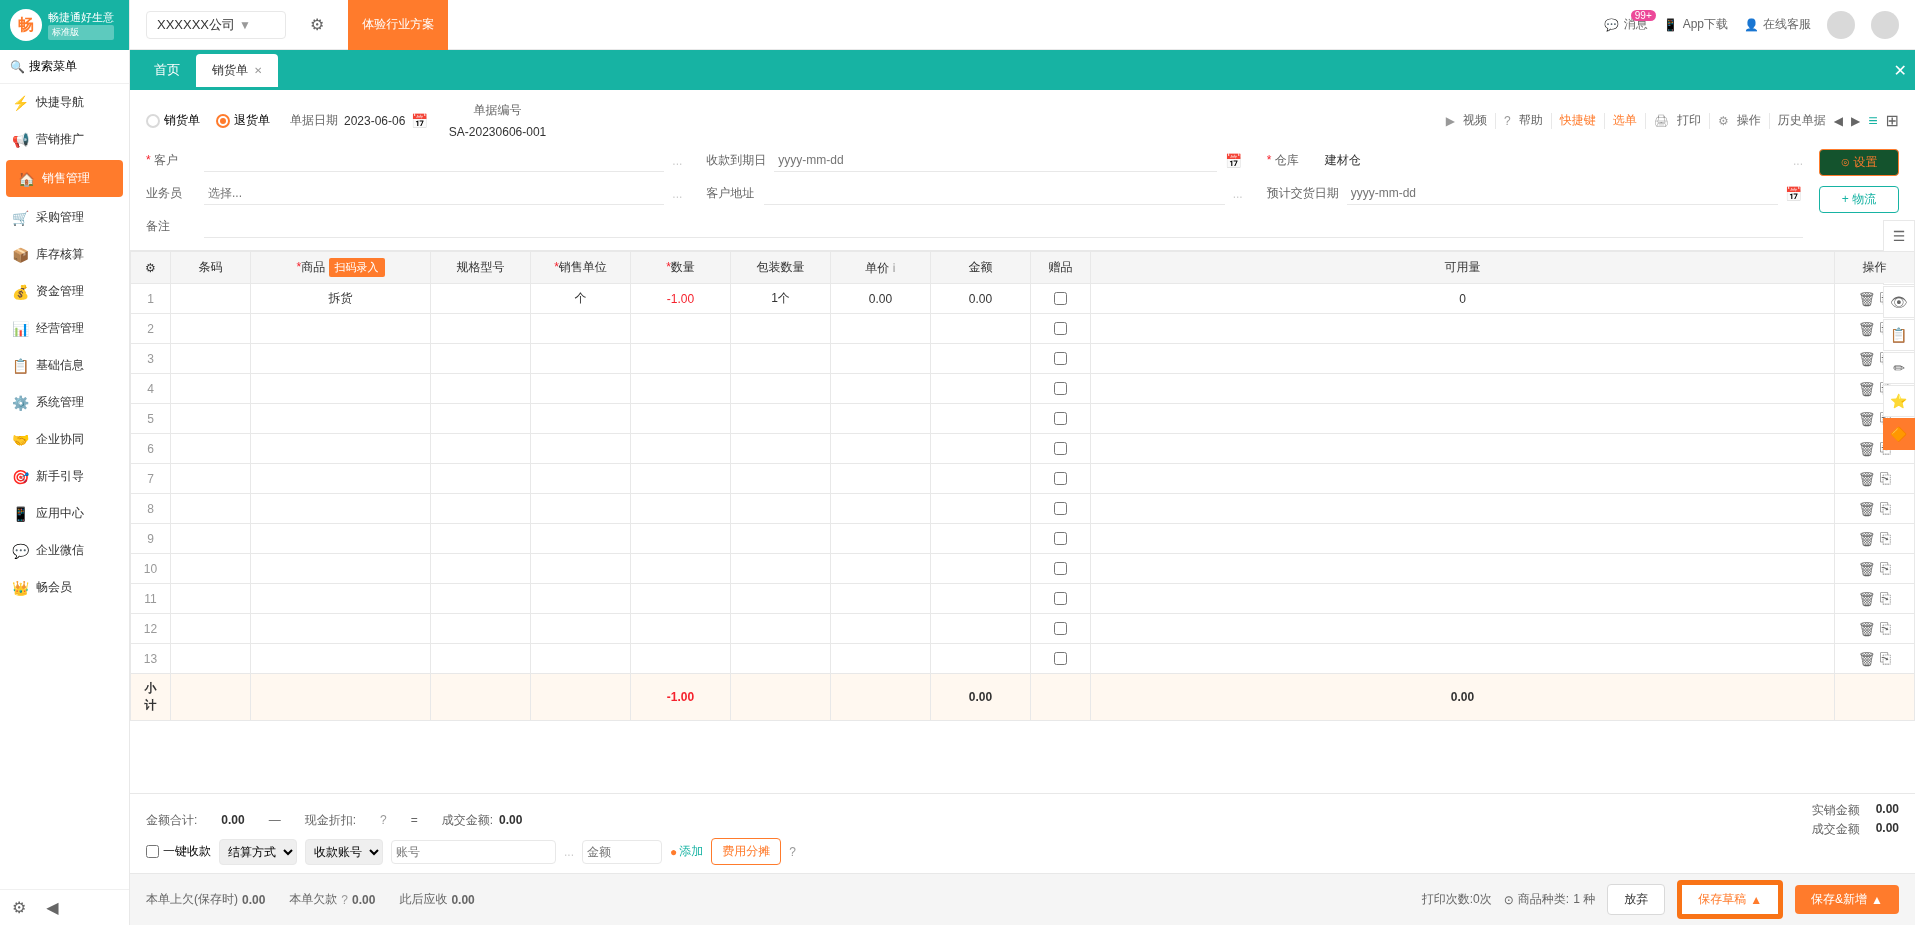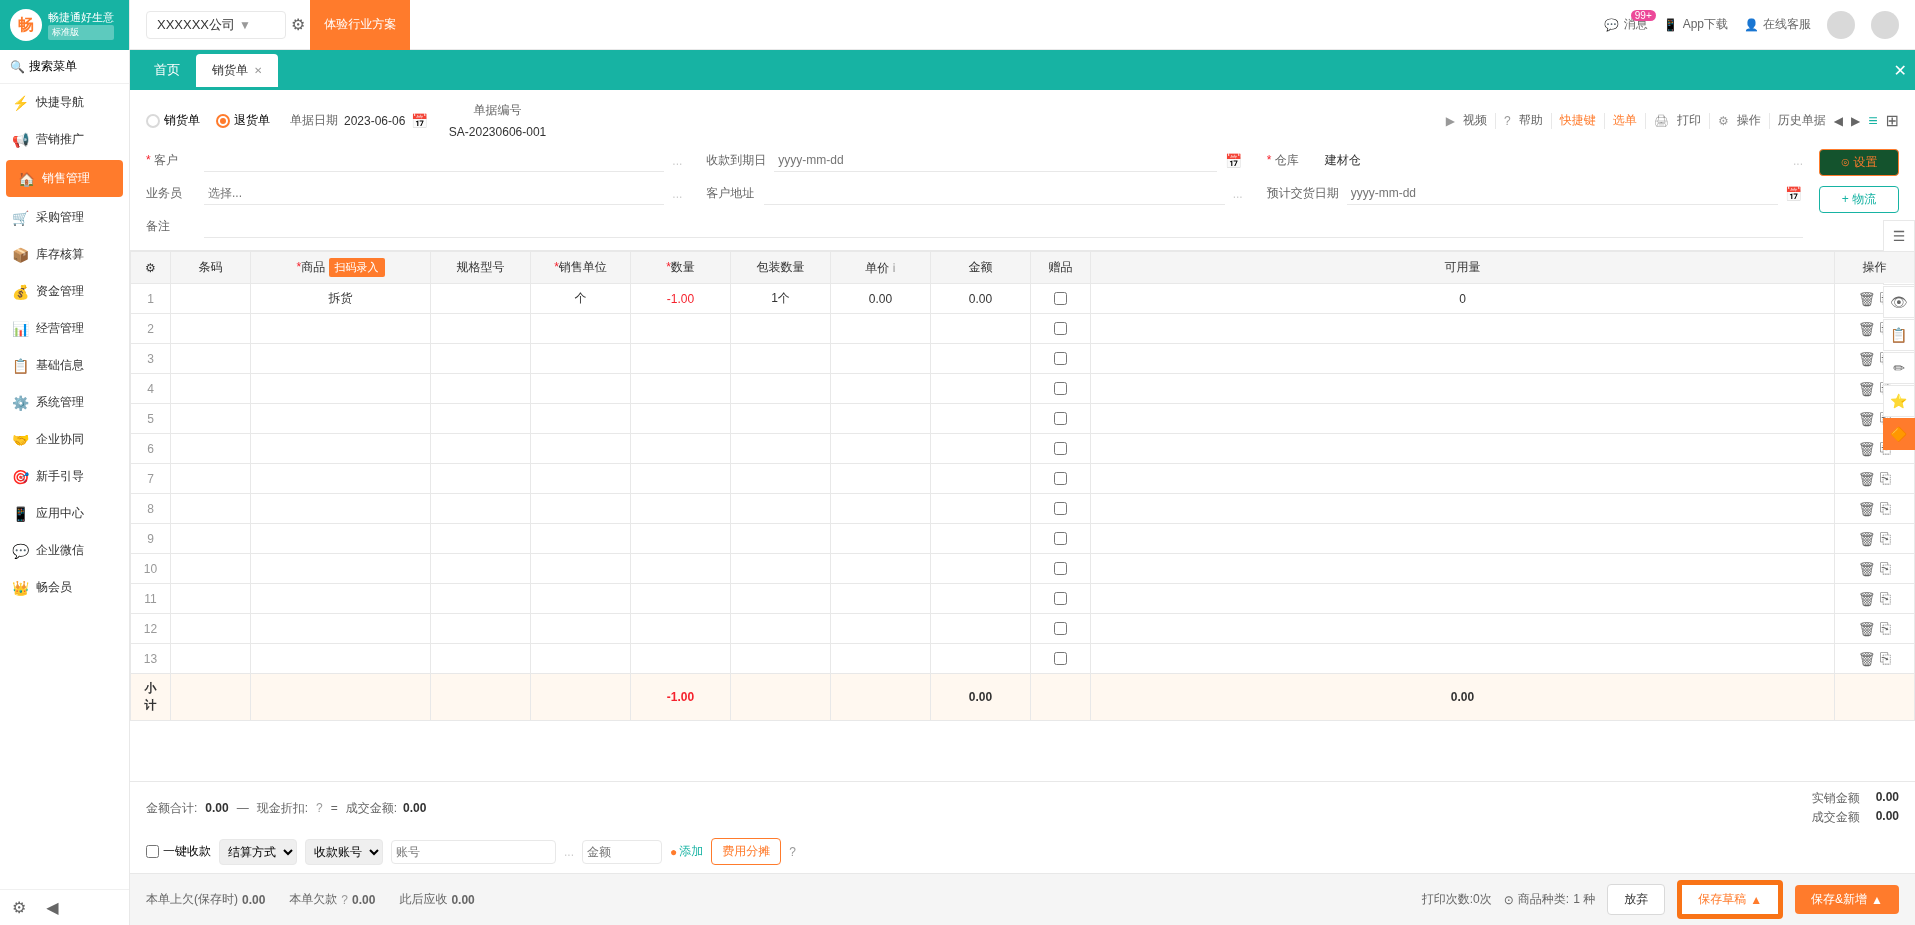--- a/index.html
+++ b/index.html
@@ -16,21 +16,21 @@
     .sidebar-nav-item.active { background: #ff7b2c; color: #fff; border-radius: 4px; margin: 2px 6px; }
     .sidebar-nav-item.active .nav-icon { color: #fff; }
     .nav-icon { font-size: 14px; color: #666; width: 16px; text-align: center; }
     .nav-label { font-size: 12px; }
     .sidebar-bottom { margin-top: auto; border-top: 1px solid #f0f0f0; }
 
     
     .main-content { flex: 1; display: flex; flex-direction: column; height: 925px; overflow: hidden; }
 
     
-    .top-header { background: #fff; height: 50px; display: flex; align-items: center; padding: 0 16px; border-bottom: 1px solid #e8e8e8; gap: 5px; }
+    .top-header { background: #fff; height: 50px; display: flex; align-items: center; padding: 0 16px; border-bottom: 1px solid #e8e8e8; gap: 24px; }
     .company-selector { display: flex; align-items: center; gap: 4px; border: 1px solid #e8e8e8; border-radius: 4px; padding: 4px 10px; cursor: pointer; min-width: 140px; }
     .company-name { font-size: 13px; color: #333; }
     .top-header-actions { margin-left: auto; display: flex; align-items: center; gap: 16px; }
     .gear-btn { color: #666; cursor: pointer; font-size: 16px; }
     .trial-btn { background: #ff7b2c; color: #fff; border: none; border-radius: 4px; padding: 24px 14px; cursor: pointer; font-size: 12px; }
     .header-icon-item { display: flex; align-items: center; gap: 4px; cursor: pointer; color: #666; position: relative; }
     .badge-red { background: #ec4899; color: #fff; border-radius: 10px; padding: 0 4px; font-size: 10px; position: absolute; top: -6px; right: -8px; min-width: 18px; text-align: center; }
     .avatar { width: 28px; height: 28px; background: #d9d9d9; border-radius: 50%; }
 
     
@@ -73,21 +73,21 @@
     .checkbox-cell { display: flex; justify-content: center; }
     input[type=checkbox] { cursor: pointer; }
     .action-btns { display: flex; gap: 4px; justify-content: center; }
     .action-btn { color: #666; cursor: pointer; font-size: 14px; border: none; background: none; }
 
     
     .subtotal-row td { background: #fff8f0; font-weight: bold; }
 
     
     .bottom-bar { background: #fff; border-top: 1px solid #e8e8e8; padding: 8px 16px; }
-    .bottom-row1 { display: flex; align-items: center; gap: 8px; margin-bottom: 12px; }
+    .bottom-row1 { display: flex; align-items: center; gap: 24px; margin-bottom: 0; }
     .amount-label { color: #666; }
     .amount-val { color: #333; font-weight: bold; }
     .minus-icon { color: #666; }
     .equals-icon { color: #666; }
     .transaction-amount { display: flex; align-items: center; gap: 6px; }
     .bottom-row2 { display: flex; align-items: center; gap: 8px; }
     .one-click-pay { display: flex; align-items: center; gap: 4px; }
     .add-btn { background: none; border: none; color: #17b3a3; cursor: pointer; display: flex; align-items: center; gap: 2px; }
     .expense-btn { border: 1px solid #ff7b2c; color: #ff7b2c; background: #fff; border-radius: 4px; padding: 4px 10px; cursor: pointer; }
 

